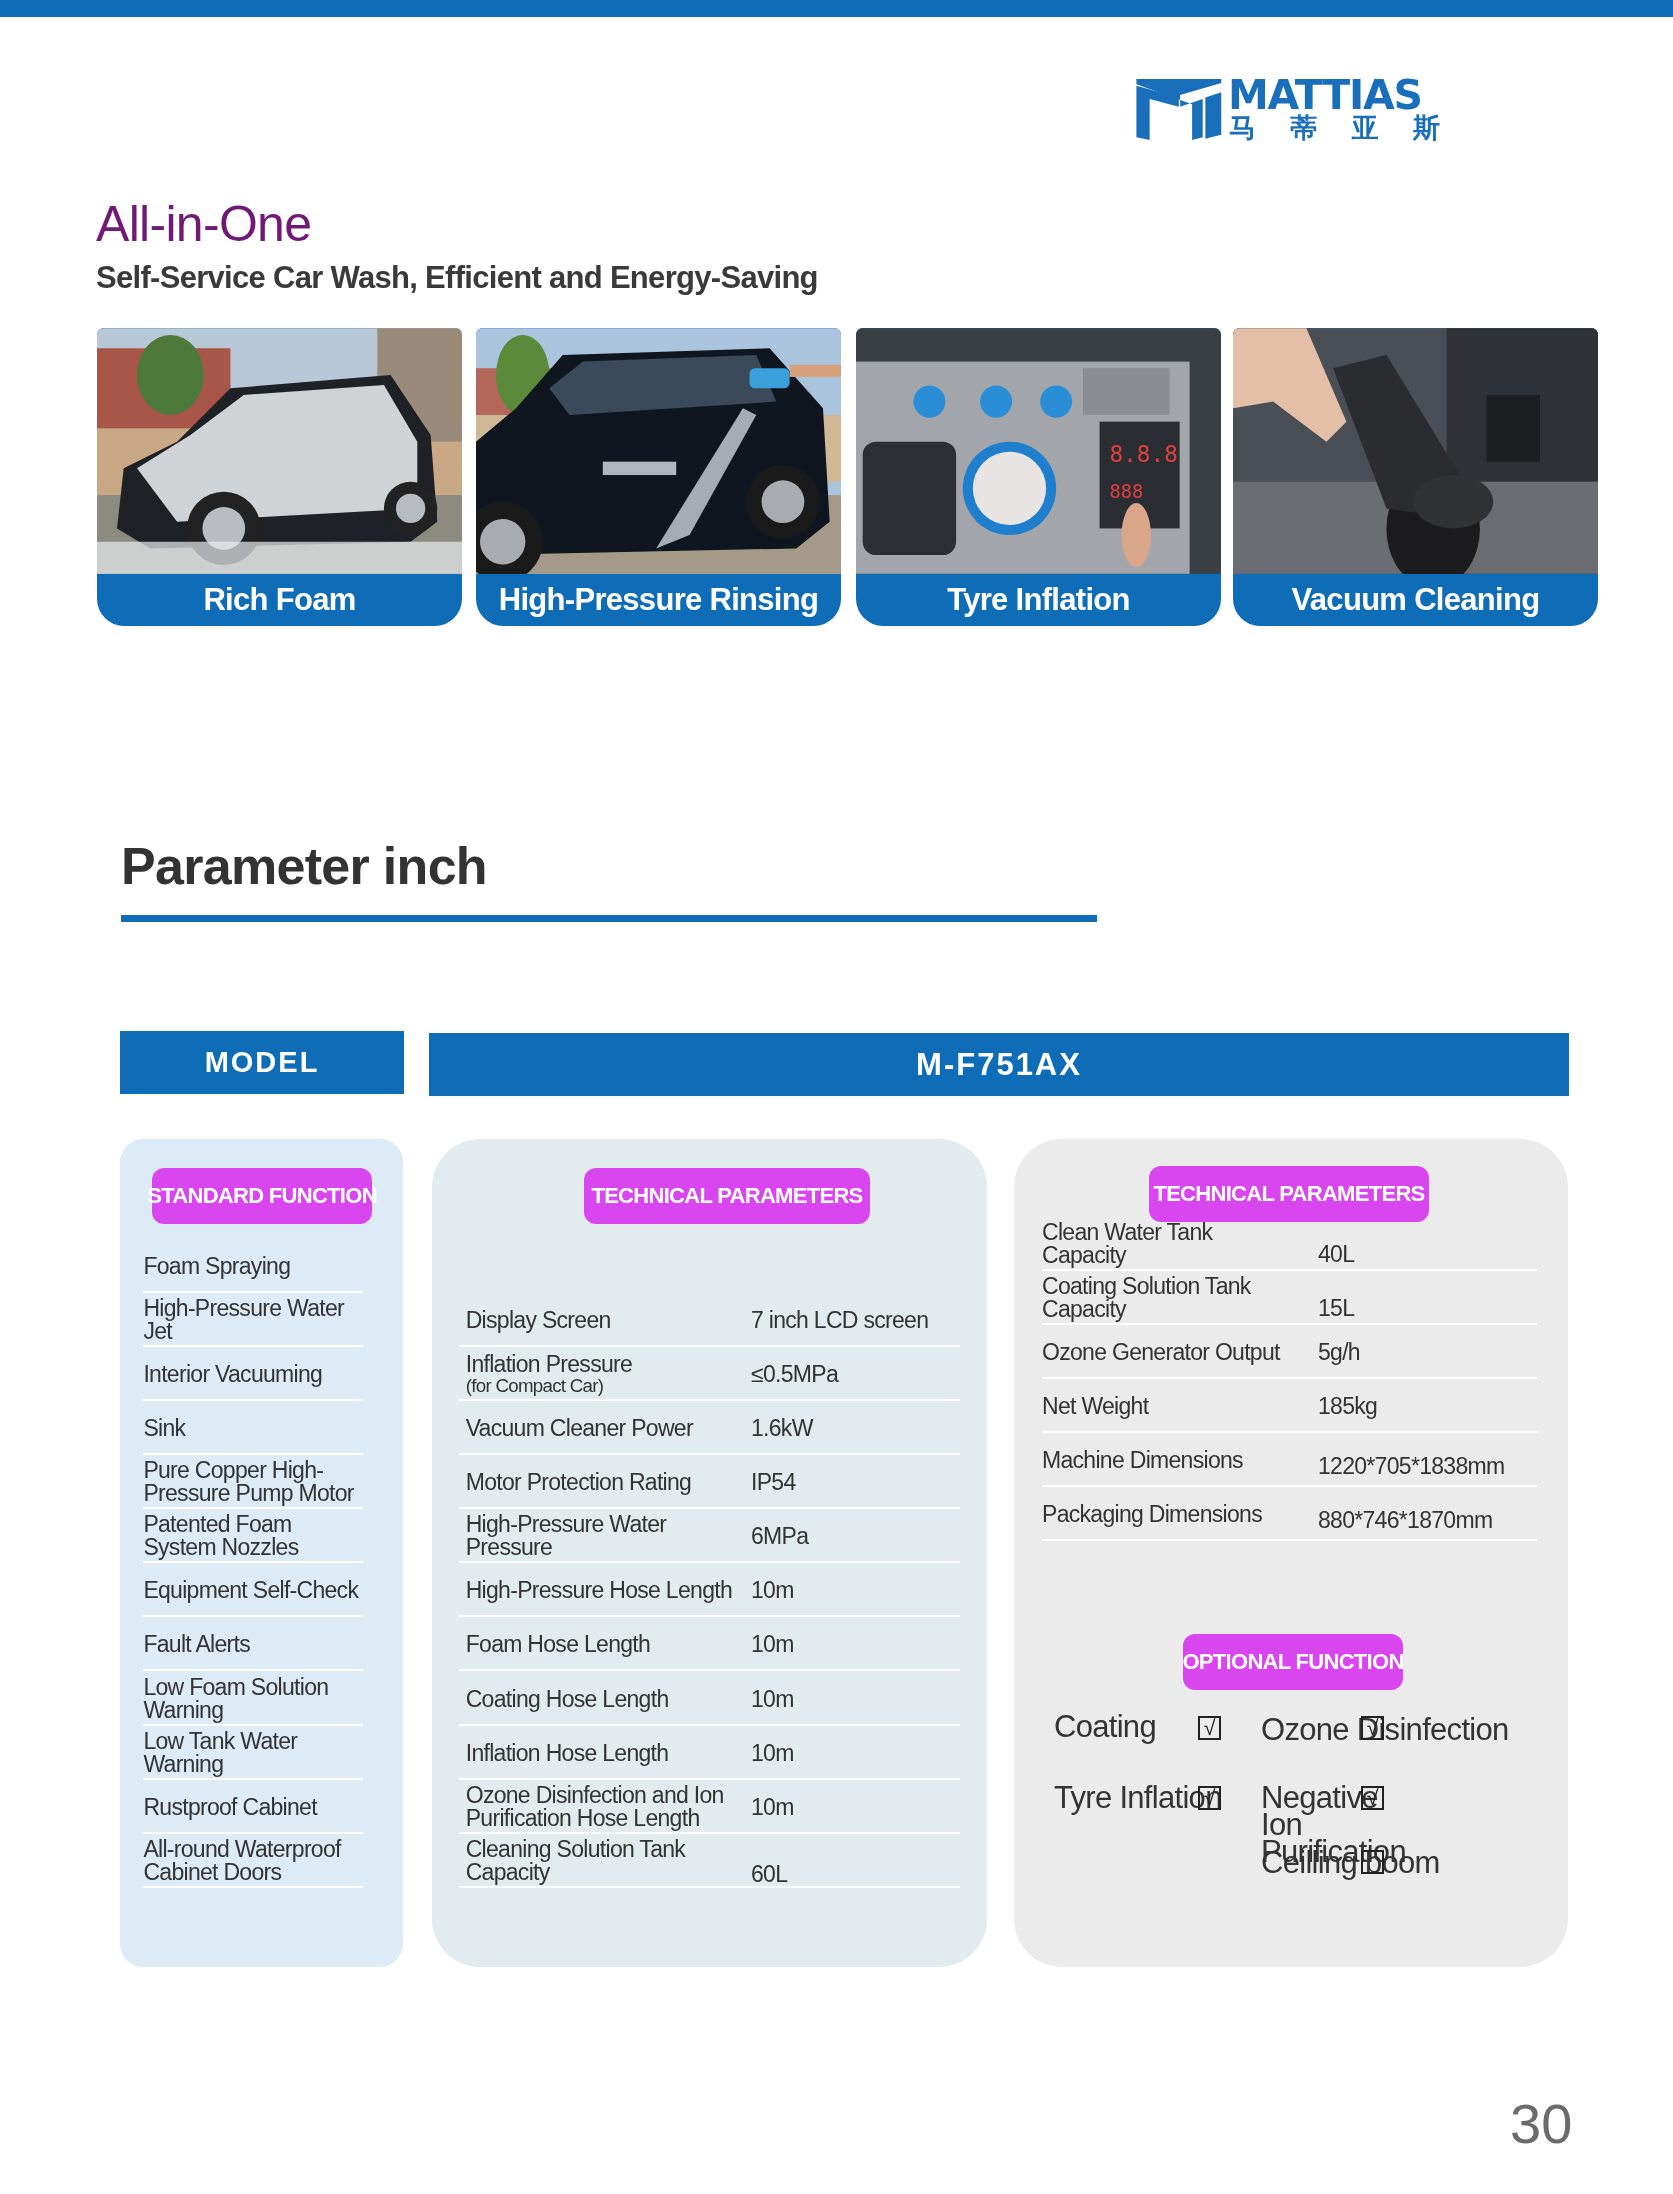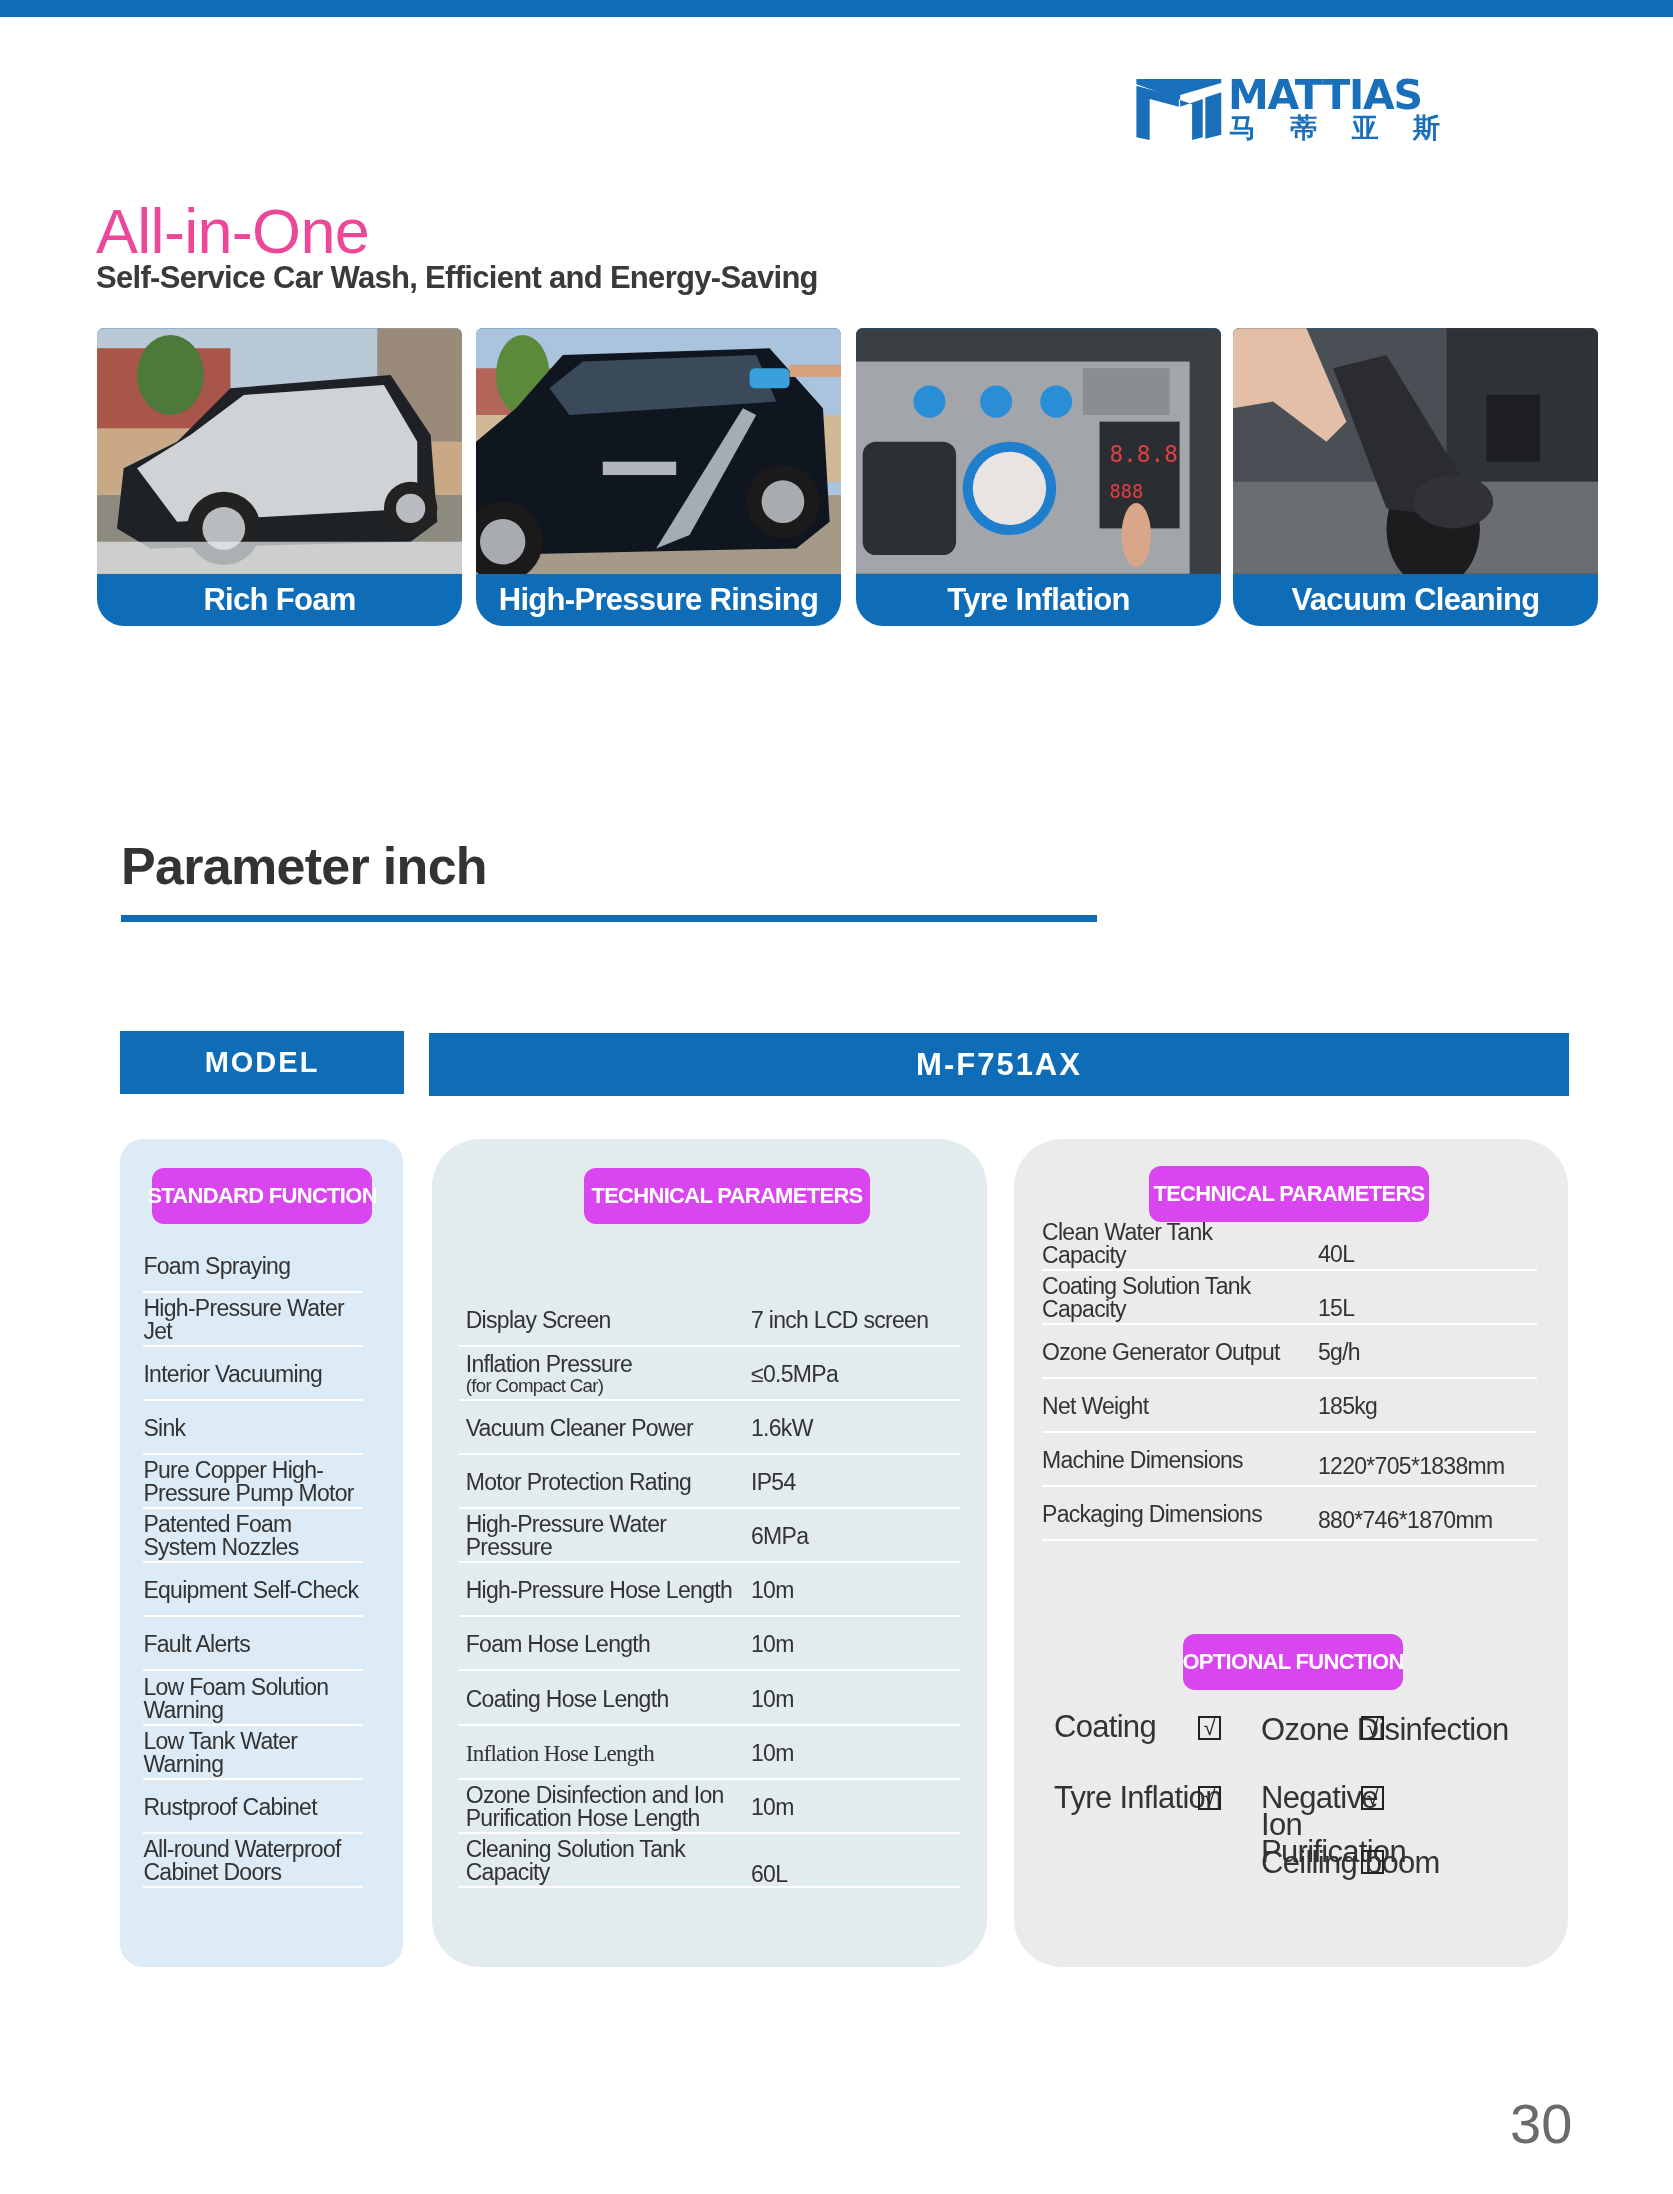--- a/index.html
+++ b/index.html
@@ -8,21 +8,21 @@
 
   .top-bar { position: absolute; left: 0; top: 0; width: 1674px; height: 17.4px; background: #0f6cb6; }
 
   
   .logo { position: absolute; left: 1136px; top: 79px; width: 307px; height: 64px; }
   .logo-mark { position: absolute; left: 0; top: 0; width: 87px; height: 61px; }
   .logo-text { position: absolute; left: 92px; top: -4px; font-family: "DejaVu Sans", sans-serif; font-weight: bold; font-size: 41px; letter-spacing: -1.3px; color: #1a6fbb; line-height: 41px; }
   .logo-cn { position: absolute; left: 93px; top: 35px; width: 211px; display: flex; justify-content: space-between; font-weight: bold; font-size: 27px; color: #1a6fbb; line-height: 29px; }
 
   
-  .title { position: absolute; left: 96px; top: 195px; font-size: 63px; font-weight: normal; color: #ec4899; letter-spacing: -0.7px; }
+  .title { position: absolute; left: 96px; top: 195px; font-size: 50px; font-weight: normal; color: #701a75; letter-spacing: -0.7px; }
   .subtitle { position: absolute; left: 96px; top: 260px; font-size: 31px; font-weight: bold; color: #3a3a3a; letter-spacing: -0.7px; }
 
   
   .card { position: absolute; top: 328px; width: 365px; height: 298px; border-radius: 6.7px 6.7px 27px 27px; overflow: hidden; background: #0f6cb6; }
   .card-photo { position: absolute; left: 0; top: 0; width: 100%; height: 246px; overflow: hidden; }
   .card-label { position: absolute; left: 0; top: 246px; width: 100%; height: 52px; display: flex; align-items: center; justify-content: center; color: #ffffff; font-size: 31px; font-weight: bold; letter-spacing: -0.7px; }
 
   
   .section-title { position: absolute; left: 121px; top: 836px; font-size: 52px; color: #333333; letter-spacing: -0.7px; }
   .section-rule { position: absolute; left: 121px; top: 915px; width: 976px; height: 7.3px; background: #0f6cb6; }
@@ -235,21 +235,21 @@
   </div>
   <div class="row" style="left:27px; top:480px; width:501px; height:52px;">
     <span class="k" style="padding-left:6.7px;">Foam Hose Length</span>
     <span class="v" style="left:292px;">10m</span>
   </div>
   <div class="row" style="left:27px; top:535px; width:501px; height:52px;">
     <span class="k" style="padding-left:6.7px;">Coating Hose Length</span>
     <span class="v" style="left:292px;">10m</span>
   </div>
   <div class="row" style="left:27px; top:589px; width:501px; height:52px;">
-    <span class="k" style="padding-left:6.7px;font-family:Liberation Serif, serif;">Inflation Hose Length</span>
+    <span class="k" style="padding-left:6.7px;">Inflation Hose Length</span>
     <span class="v" style="left:292px;">10m</span>
   </div>
   <div class="row" style="left:27px; top:643px; width:501px; height:52px;">
     <span class="k" style="padding-left:6.7px; width:267px;">Ozone Disinfection and Ion Purification Hose Length</span>
     <span class="v" style="left:292px;">10m</span>
   </div>
   <div class="row" style="left:27px; top:697px; width:501px; height:52px;">
     <span class="k" style="padding-left:6.7px; width:240px;">Cleaning Solution Tank Capacity</span>
     <span class="v" style="left:292px; top:27px;">60L</span>
   </div>

